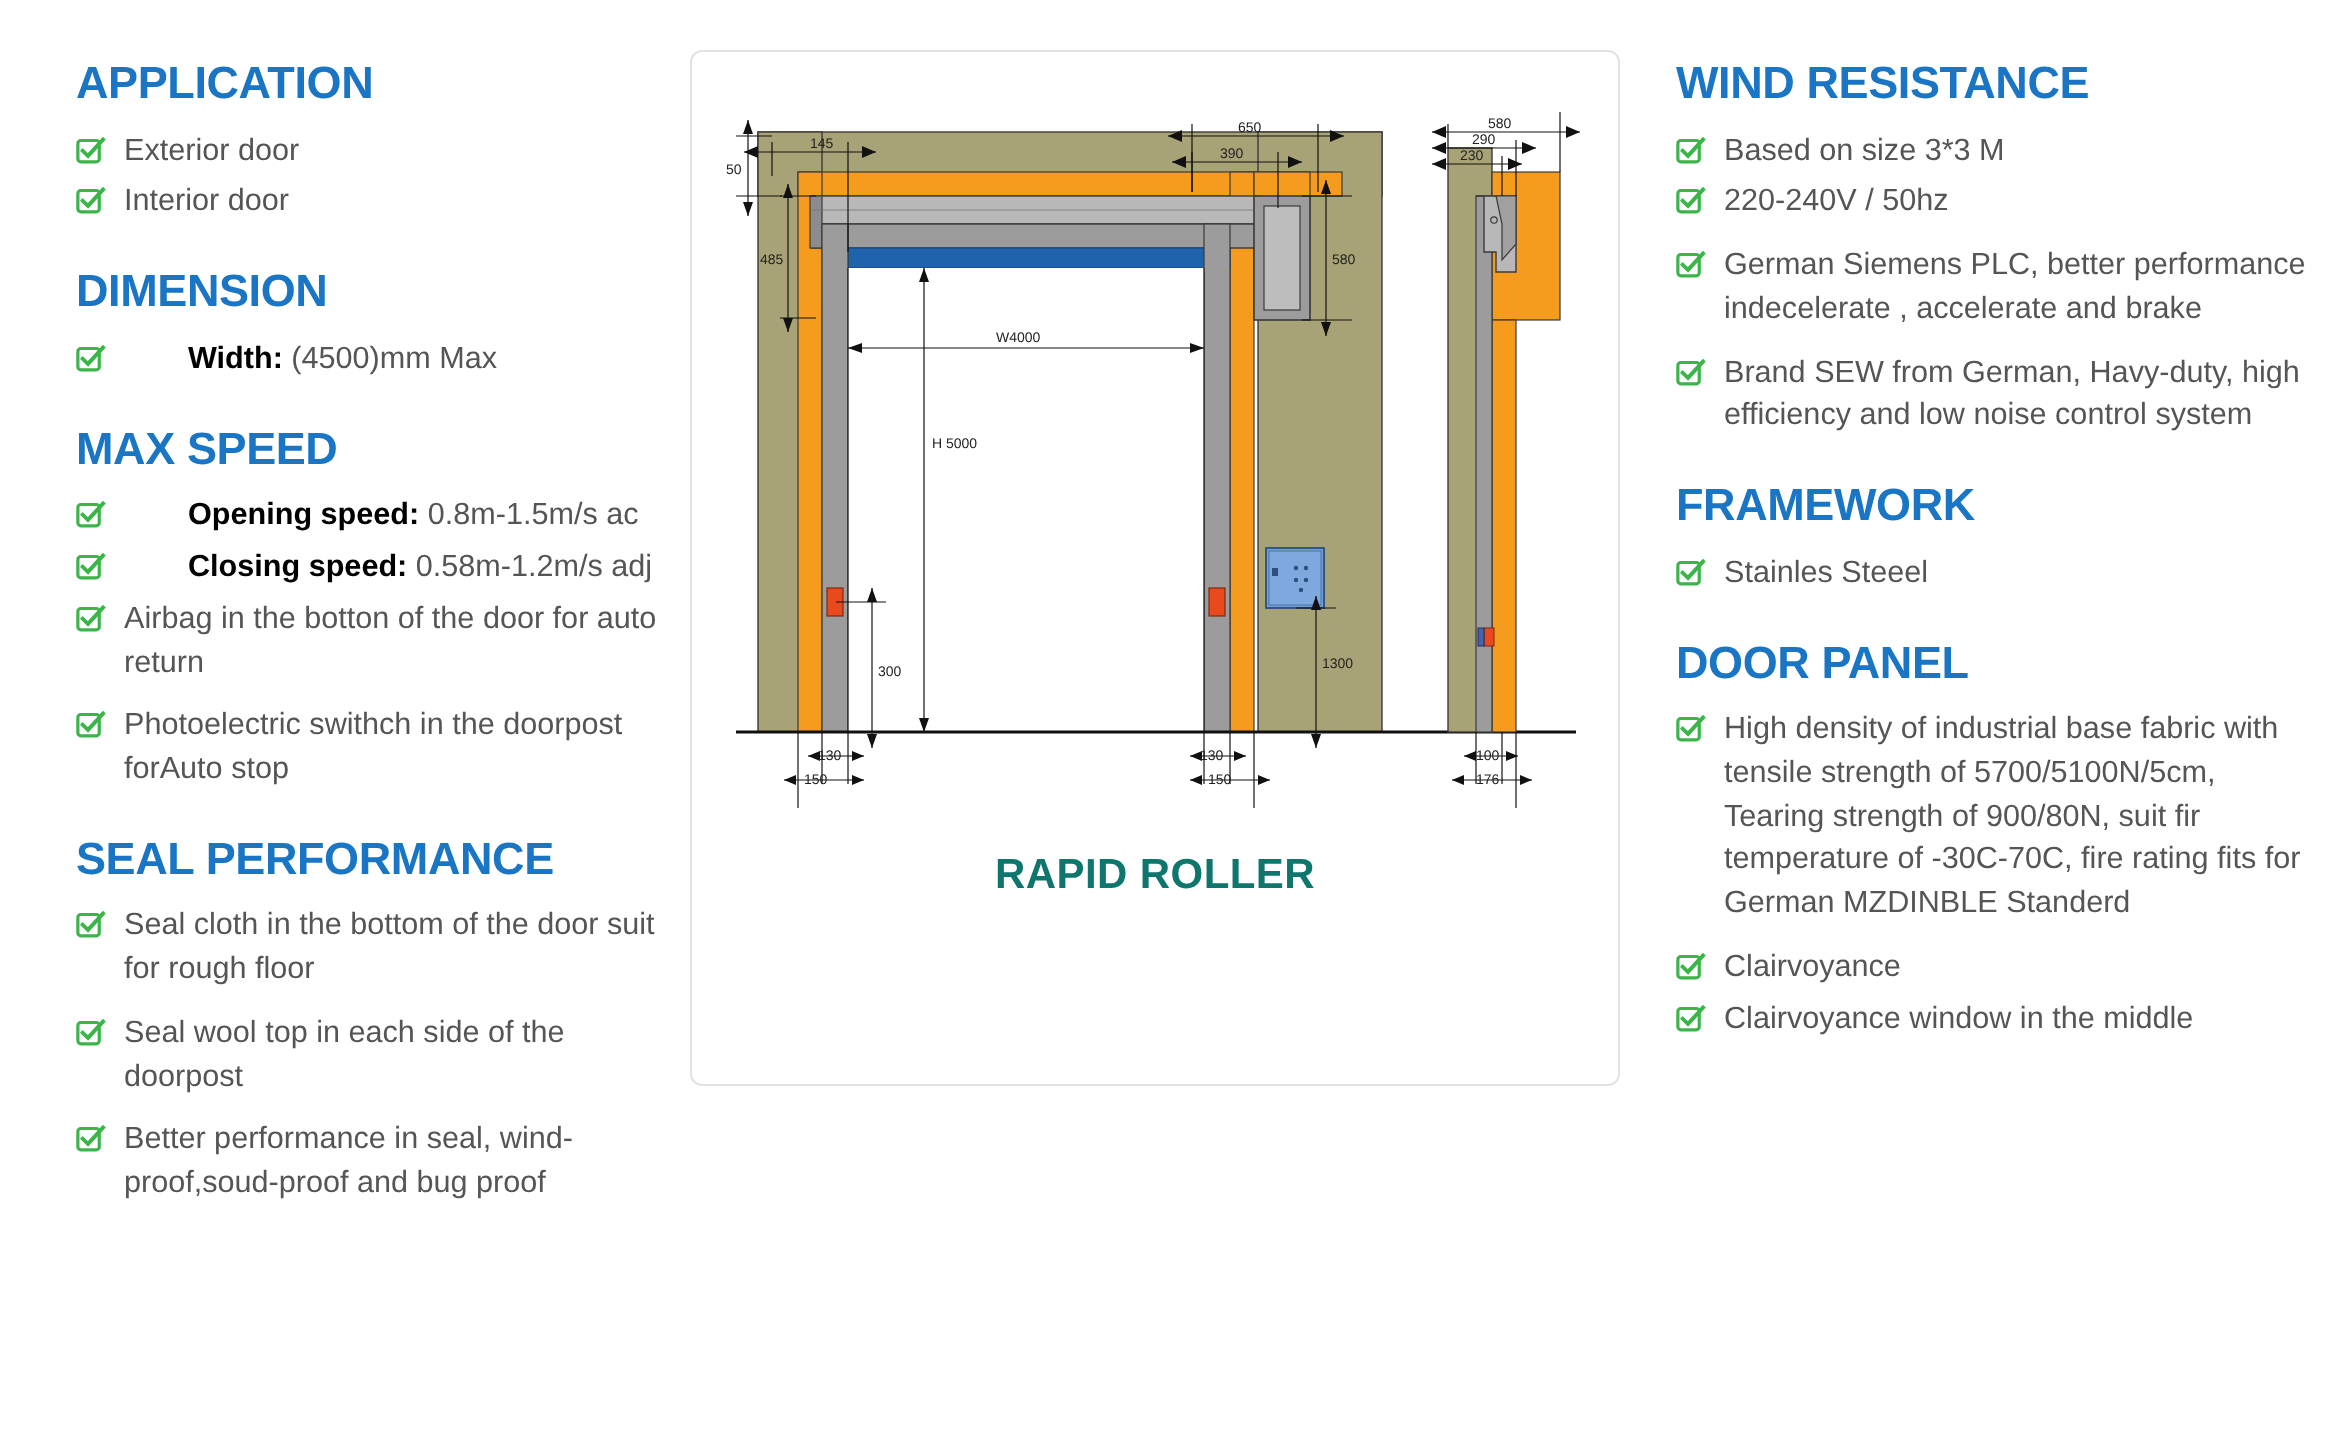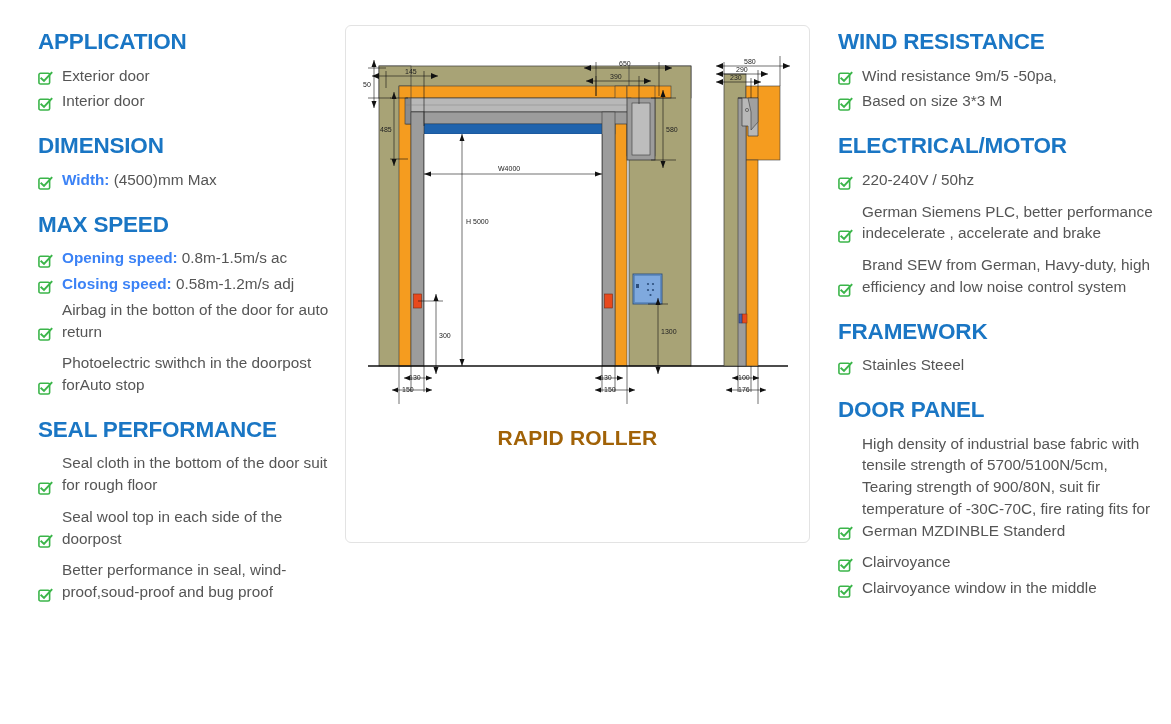--- a/index.html
+++ b/index.html
@@ -44,58 +44,58 @@
   .col-right .section:not(:first-child) .section-head { margin-top: 22px; }
 
   
   ul.feature-list {
     list-style: none;
     margin: 0;
     padding: 0;
   }
   li.feature-item {
     display: flex;
-    align-items: flex-end;
+    align-items: flex-start;
     margin-bottom: 4px;
     font-size: 15.3px;
     line-height: 1.42;
     color: #555555;
   }
   li.feature-item.multi { margin-bottom: 10px; }
   .chk {
     flex: 0 0 auto;
     width: 15px;
     height: 15px;
     margin-right: 9px;
     margin-top: 3px;
     position: relative;
   }
   .chk svg { display: block; }
   .item-text { flex: 1 1 auto; }
-  .item-text b { color: #3b82f6; font-weight: bold; }
+  .item-text b { color: #000000; font-weight: bold; margin-left: 32px; }
 
   
   .drawing-panel {
     position: relative;
     width: 465px;
     height: 518px;
     margin-top: -5px;
     border: 1px solid #e3e3e3;
     border-radius: 6px;
     background: #ffffff;
     box-sizing: border-box;
   }
   .drawing-svg { position: absolute; left: 0; top: 0; }
   .drawing-caption {
     position: absolute;
     left: 0;
     right: 0;
     top: 400px;
     text-align: center;
-    color: #a16207;
+    color: #0f766e;
     font-size: 21px;
     font-weight: bold;
     letter-spacing: 0.2px;
   }
 </style>
 </head>
 <body>
 
 <div class="page">
 
@@ -413,36 +413,26 @@
     <div class="section">
       <h2 class="section-head">WIND RESISTANCE</h2>
       <ul class="feature-list">
         <li class="feature-item">
           <span class="chk">
             <svg width="15" height="15" viewBox="0 0 16 16">
                 <rect x="1" y="2.4" width="11.4" height="11.4" rx="1.6" fill="none" stroke="#3bb54a" stroke-width="1.7"></rect>
                 <path d="M3.6 7.9 L6.4 10.6 L14.4 1.9" fill="none" stroke="#3bb54a" stroke-width="2.1" stroke-linecap="square"></path>
               </svg>
           </span>
-          <span class="item-text">Wind resistance 9m/5 -50pa,</span>
-        </li>
-        <li class="feature-item">
-          <span class="chk">
-            <svg width="15" height="15" viewBox="0 0 16 16">
-                <rect x="1" y="2.4" width="11.4" height="11.4" rx="1.6" fill="none" stroke="#3bb54a" stroke-width="1.7"></rect>
-                <path d="M3.6 7.9 L6.4 10.6 L14.4 1.9" fill="none" stroke="#3bb54a" stroke-width="2.1" stroke-linecap="square"></path>
-              </svg>
-          </span>
           <span class="item-text">Based on size 3*3 M</span>
         </li>
       </ul>
     </div>
 
     <div class="section">
-      <h2 class="section-head">ELECTRICAL/MOTOR</h2>
       <ul class="feature-list">
         <li class="feature-item multi">
           <span class="chk">
             <svg width="15" height="15" viewBox="0 0 16 16">
                 <rect x="1" y="2.4" width="11.4" height="11.4" rx="1.6" fill="none" stroke="#3bb54a" stroke-width="1.7"></rect>
                 <path d="M3.6 7.9 L6.4 10.6 L14.4 1.9" fill="none" stroke="#3bb54a" stroke-width="2.1" stroke-linecap="square"></path>
               </svg>
           </span>
           <span class="item-text">220-240V / 50hz</span>
         </li>

